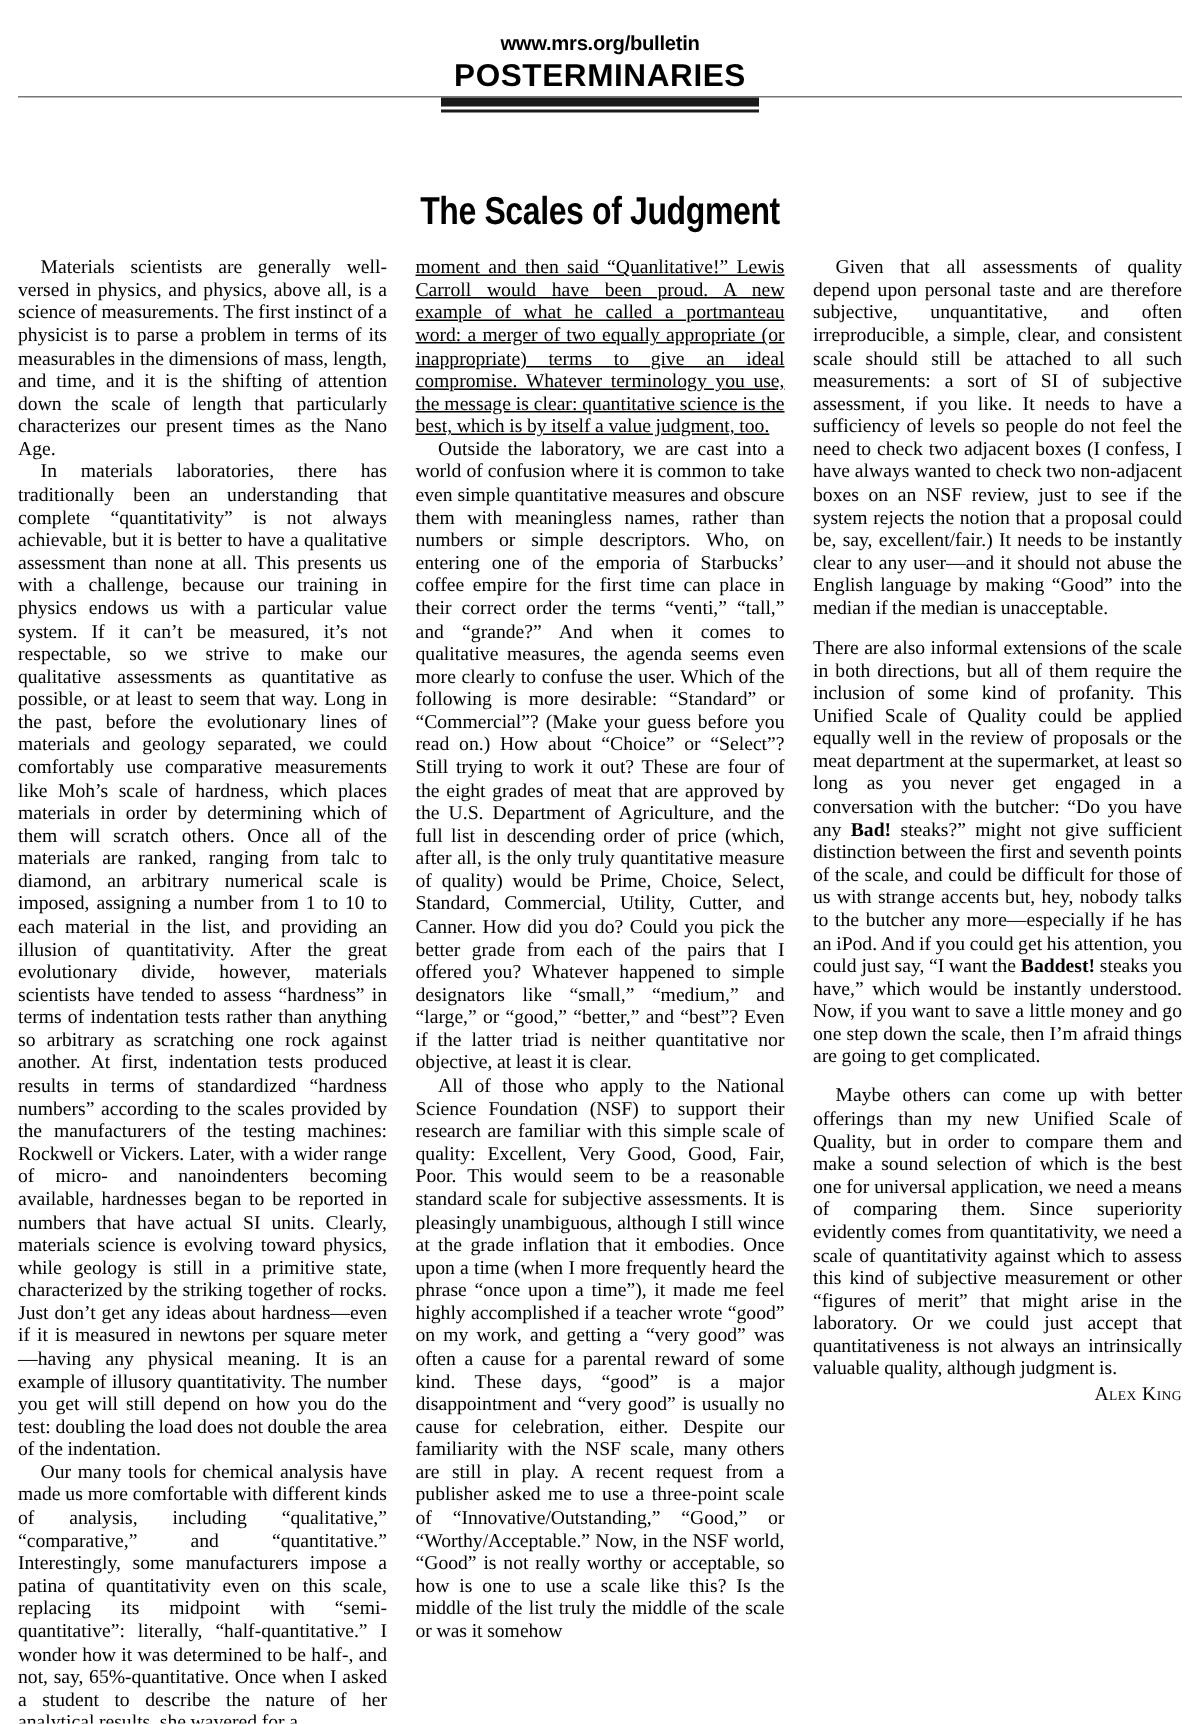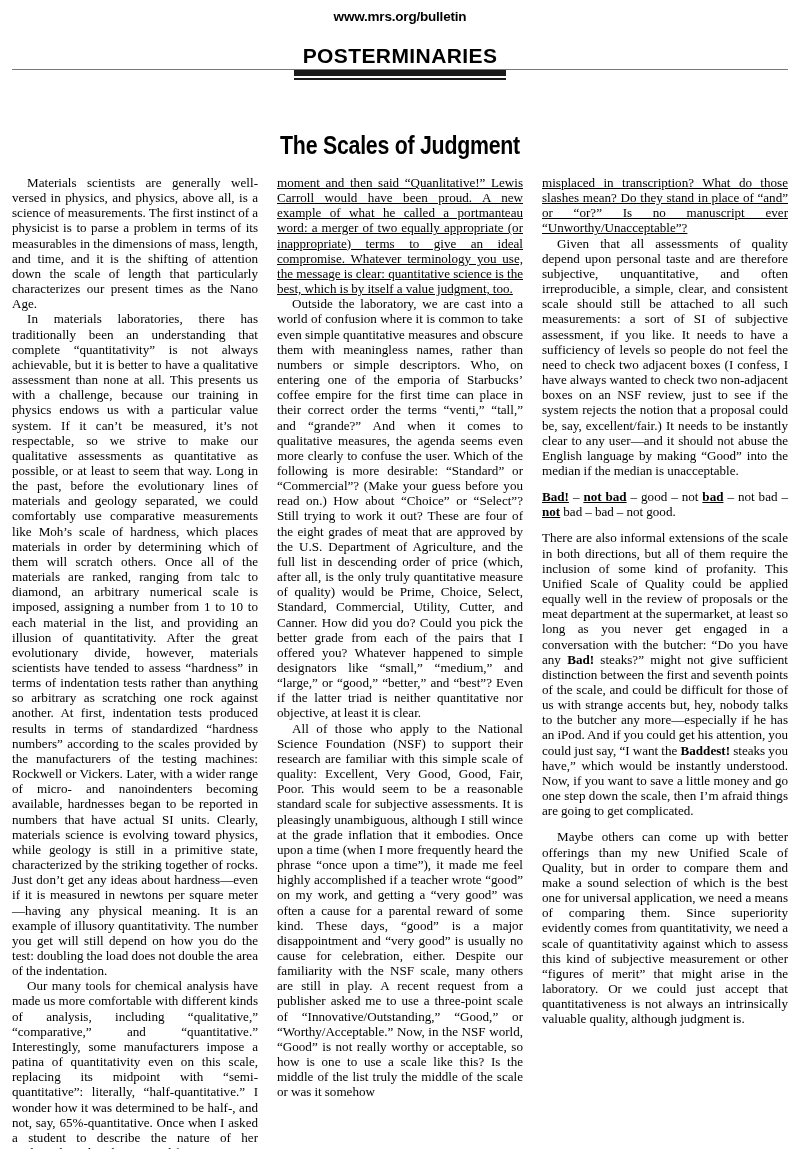--- a/index.html
+++ b/index.html
@@ -12,38 +12,38 @@
     height: 1149px;
     font-family: "Liberation Serif", serif;
     color: #000000;
     overflow: hidden;
   }
   .page {
     position: relative;
     width: 800px;
     height: 1149px;
     box-sizing: border-box;
-    padding: 4px 12px;
+    padding: 16px 12px;
   }
 
   
   .masthead {
     text-align: center;
     padding-top: 5px;
   }
   .site-url {
     font-family: "Liberation Sans", sans-serif;
     font-weight: bold;
     font-size: 13.5px;
     letter-spacing: -0.2px;
     line-height: 15px;
   }
   .section-title-wrap {
     position: relative;
-    margin-top: 21px;
+    margin-top: 4px;
     height: 36px;
   }
   .section-title {
     font-family: "Liberation Sans", sans-serif;
     font-weight: bold;
     font-size: 21px;
     letter-spacing: 0.4px;
     line-height: 22px;
     position: relative;
     z-index: 2;
@@ -154,21 +154,20 @@
       <p>Our many tools for chemical analysis have made us more comfortable with different kinds of analysis, including “qualitative,” “comparative,” and “quantitative.” Interestingly, some manufacturers impose a patina of quantitativity even on this scale, replacing its midpoint with “semi-quantitative”: literally, “half-quantitative.” I wonder how it was determined to be half-, and not, say, 65%-quantitative. Once when I asked a student to describe the nature of her analytical results, she wavered for a</p>
     </div>
 
     <div class="col">
       <p class="no-indent">moment and then said “Quanlitative!” Lewis Carroll would have been proud. A new example of what he called a portmanteau word: a merger of two equally appropriate (or inappropriate) terms to give an ideal compromise. Whatever terminology you use, the message is clear: quantitative science is the best, which is by itself a value judgment, too.</p>
       <p>Outside the laboratory, we are cast into a world of confusion where it is common to take even simple quantitative measures and obscure them with meaningless names, rather than numbers or simple descriptors. Who, on entering one of the emporia of Starbucks’ coffee empire for the first time can place in their correct order the terms “venti,” “tall,” and “grande?” And when it comes to qualitative measures, the agenda seems even more clearly to confuse the user. Which of the following is more desirable: “Standard” or “Commercial”? (Make your guess before you read on.) How about “Choice” or “Select”? Still trying to work it out? These are four of the eight grades of meat that are approved by the U.S. Department of Agriculture, and the full list in descending order of price (which, after all, is the only truly quantitative measure of quality) would be Prime, Choice, Select, Standard, Commercial, Utility, Cutter, and Canner. How did you do? Could you pick the better grade from each of the pairs that I offered you? Whatever happened to simple designators like “small,” “medium,” and “large,” or “good,” “better,” and “best”? Even if the latter triad is neither quantitative nor objective, at least it is clear.</p>
       <p>All of those who apply to the National Science Foundation (NSF) to support their research are familiar with this simple scale of quality: Excellent, Very Good, Good, Fair, Poor. This would seem to be a reasonable standard scale for subjective assessments. It is pleasingly unambiguous, although I still wince at the grade inflation that it embodies. Once upon a time (when I more frequently heard the phrase “once upon a time”), it made me feel highly accomplished if a teacher wrote “good” on my work, and getting a “very good” was often a cause for a parental reward of some kind. These days, “good” is a major disappointment and “very good” is usually no cause for celebration, either. Despite our familiarity with the NSF scale, many others are still in play. A recent request from a publisher asked me to use a three-point scale of “Innovative/Outstanding,” “Good,” or “Worthy/Acceptable.” Now, in the NSF world, “Good” is not really worthy or acceptable, so how is one to use a scale like this? Is the middle of the list truly the middle of the scale or was it somehow</p>
     </div>
 
     <div class="col">
-      <p class="no-indent">misplaced in transcription? What do those slashes mean? Do they stand in place of “and” or “or?” Is no manuscript ever “Unworthy/Unacceptable”?</p>
       <p>Given that all assessments of quality depend upon personal taste and are therefore subjective, unquantitative, and often irreproducible, a simple, clear, and consistent scale should still be attached to all such measurements: a sort of SI of subjective assessment, if you like. It needs to have a sufficiency of levels so people do not feel the need to check two adjacent boxes (I confess, I have always wanted to check two non-adjacent boxes on an NSF review, just to see if the system rejects the notion that a proposal could be, say, excellent/fair.) It needs to be instantly clear to any user—and it should not abuse the English language by making “Good” into the median if the median is unacceptable.</p>
-      <p class="spaced scale-line"><b>Bad!</b><span> – </span><b>not bad</b><span> – good – not </span><b>bad</b><span> – not bad – </span><b>not</b><span> bad – bad – not good.</span></p>
       <p class="spaced"><span>There are also informal extensions of the scale in both directions, but all of them require the inclusion of some kind of profanity. This Unified Scale of Quality could be applied equally well in the review of proposals or the meat department at the supermarket, at least so long as you never get engaged in a conversation with the butcher: “Do you have any </span><b>Bad!</b><span> steaks?” might not give sufficient distinction between the first and seventh points of the scale, and could be difficult for those of us with strange accents but, hey, nobody talks to the butcher any more—especially if he has an iPod. And if you could get his attention, you could just say, “I want the </span><b>Baddest!</b><span> steaks you have,” which would be instantly understood. Now, if you want to save a little money and go one step down the scale, then I’m afraid things are going to get complicated.</span></p>
       <p class="spaced-ind">Maybe others can come up with better offerings than my new Unified Scale of Quality, but in order to compare them and make a sound selection of which is the best one for universal application, we need a means of comparing them. Since superiority evidently comes from quantitativity, we need a scale of quantitativity against which to assess this kind of subjective measurement or other “figures of merit” that might arise in the laboratory. Or we could just accept that quantitativeness is not always an intrinsically valuable quality, although judgment is.</p>
+      <div class="byline">Alex King</div>
     </div>
 
   </div>
 </div>
 
 </body></html>

